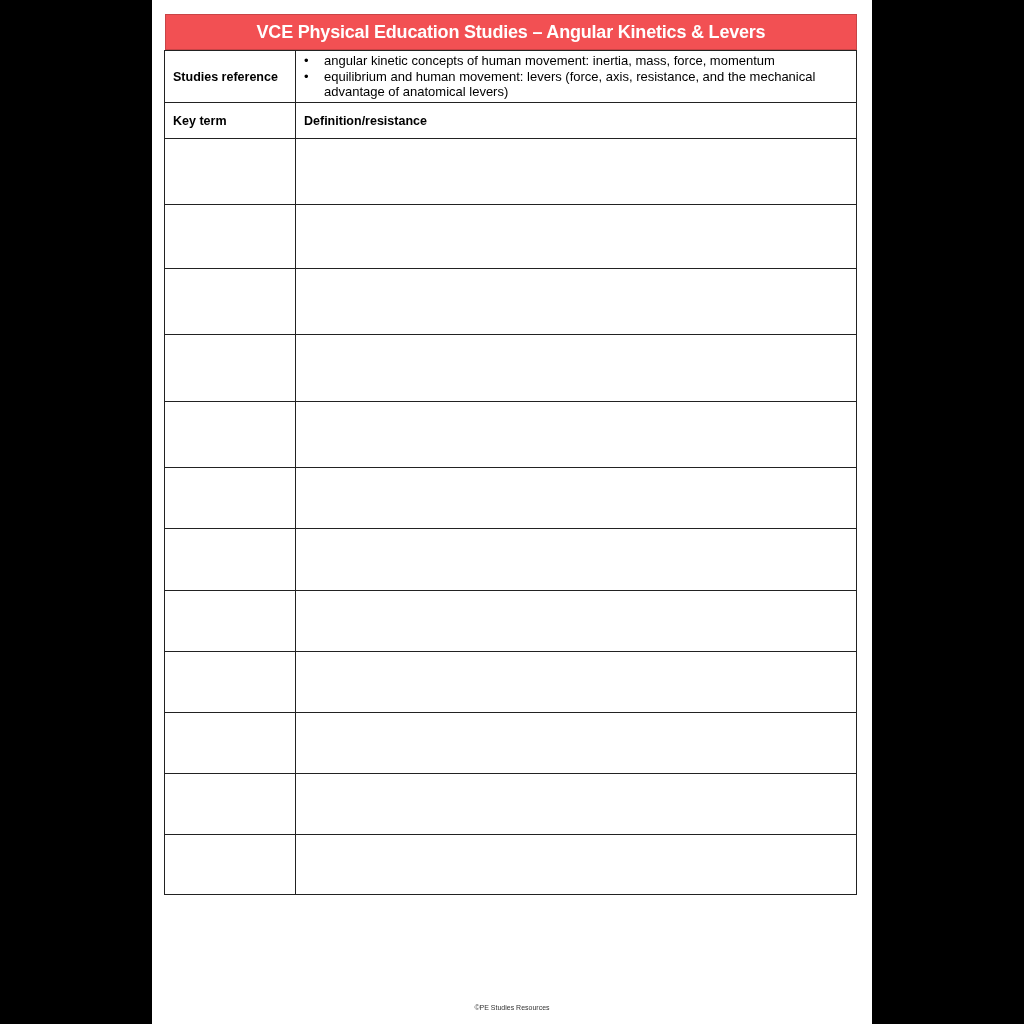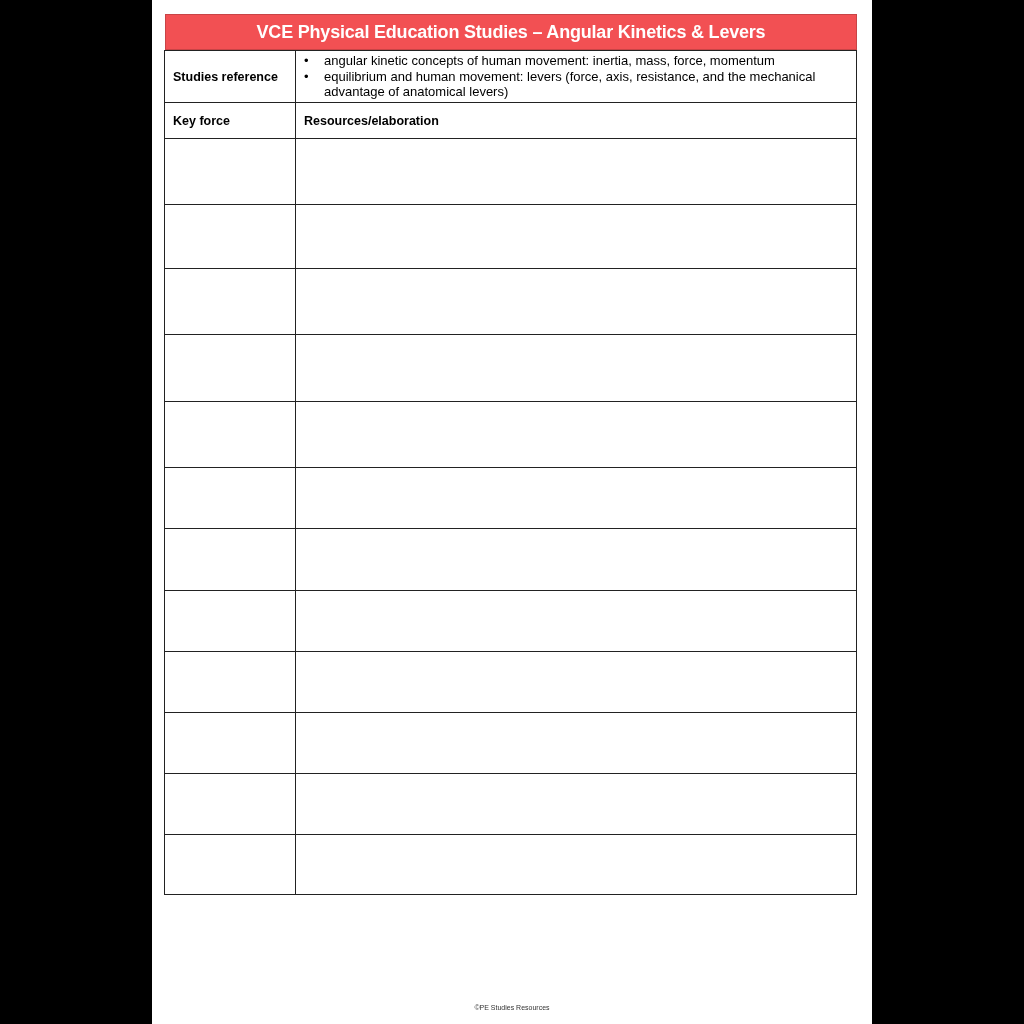--- a/index.html
+++ b/index.html
@@ -52,22 +52,22 @@
         <tr style="height:52px">
       <td class="lbl">Studies reference</td>
       <td>
         <ul class="syl">
           <li>angular kinetic concepts of human movement: inertia, mass, force, momentum</li>
           <li>equilibrium and human movement: levers (force, axis, resistance, and the mechanical advantage of anatomical levers)</li>
         </ul>
       </td>
     </tr>
     <tr style="height:36px">
-      <td class="lbl">Key force</td>
-      <td class="lbl">Resources/elaboration</td>
+      <td class="lbl">Key term</td>
+      <td class="lbl">Definition/resistance</td>
     </tr>
     <tr style="height:66px">
       <td></td>
       <td></td>
     </tr>
     <tr style="height:64px">
       <td></td>
       <td></td>
     </tr>
     <tr style="height:66px">

